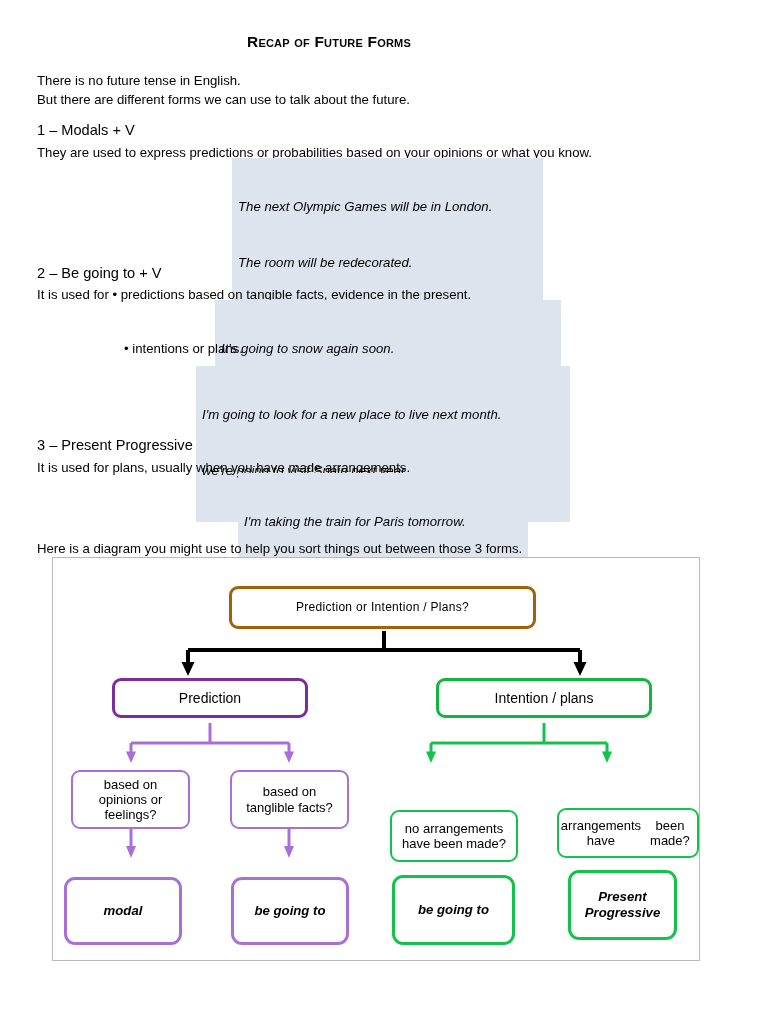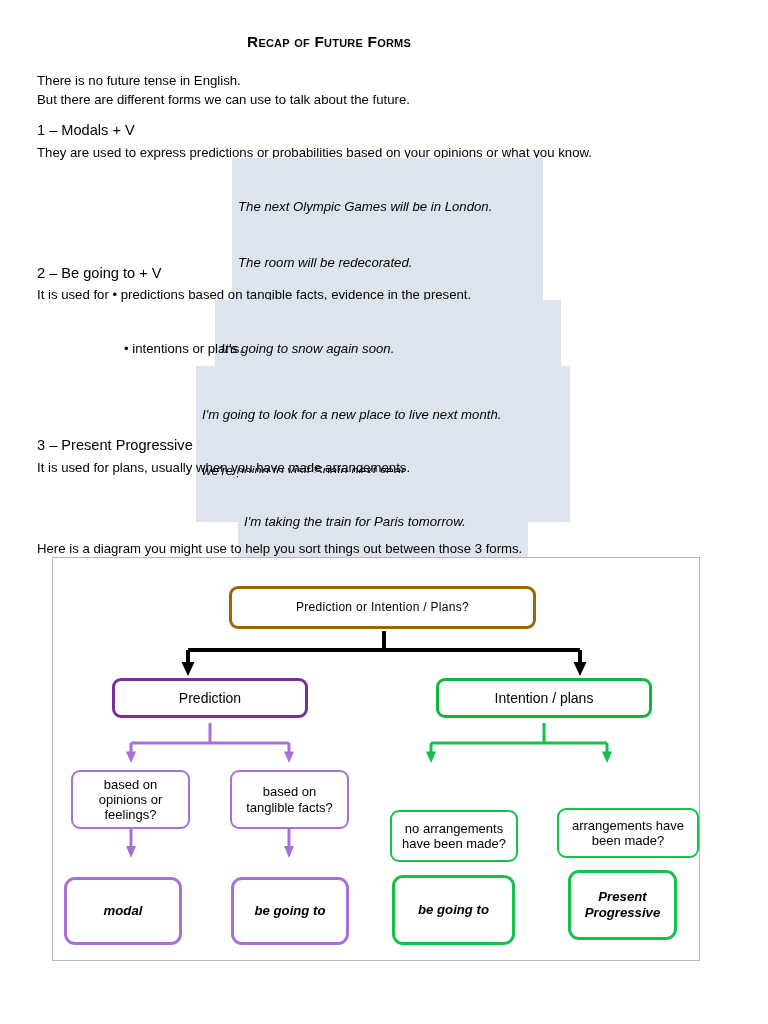--- a/index.html
+++ b/index.html
@@ -244,21 +244,21 @@
     <span>feelings?</span>
   </div>
   <div class="node node-l3-purple" style="left:230px; top:770px; width:119px; height:59px; flex-direction:column;">
     <span>based on</span>
     <span>tanglible facts?</span>
   </div>
   <div class="node node-l3-green" style="left:390px; top:772px; width:128px; height:52px; flex-direction:column;">
     <span>no arrangements</span>
     <span>have been made?</span>
   </div>
-  <div class="node node-l3-green" style="left:557px; top:770px; width:142px; height:50px; flex-direction:column;">
+  <div class="node node-l3-green" style="left:557px; top:770px; width:142px; height:50px; flex-direction:row;">
     <span>arrangements have</span>
     <span>been made?</span>
   </div>
 
   <div class="node node-l4-purple" style="left:64px; top:877px; width:118px; height:68px;">
     <span>modal</span>
   </div>
   <div class="node node-l4-purple" style="left:231px; top:877px; width:118px; height:68px;">
     <span>be going to</span>
   </div>

